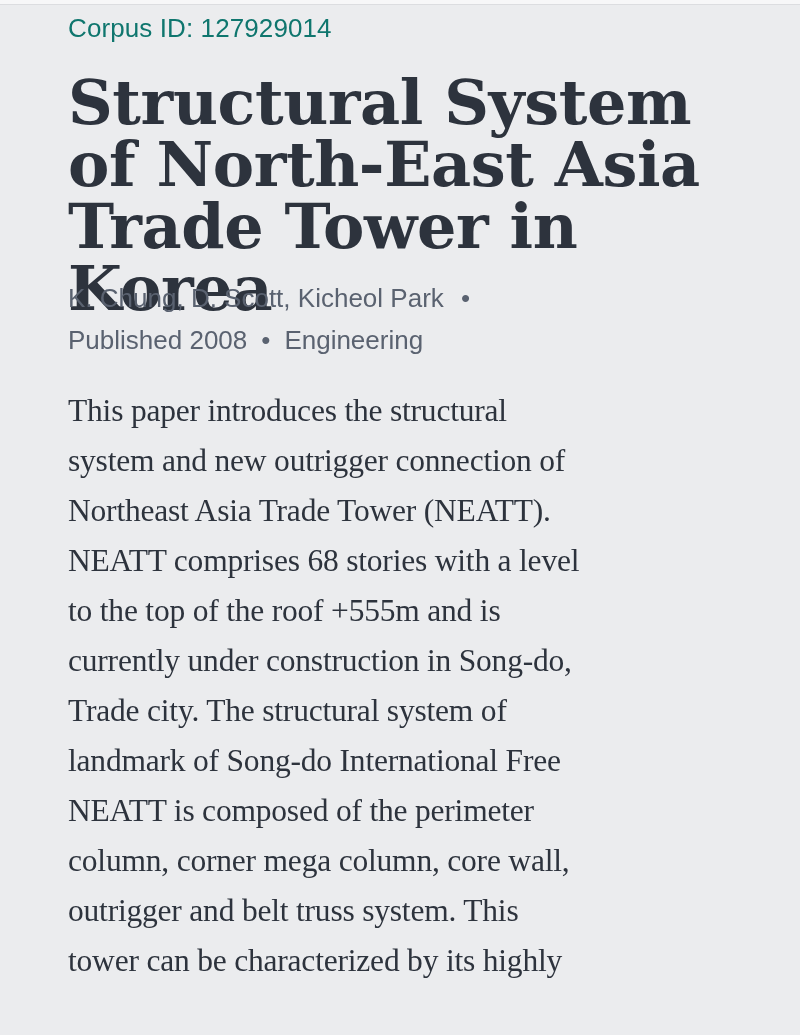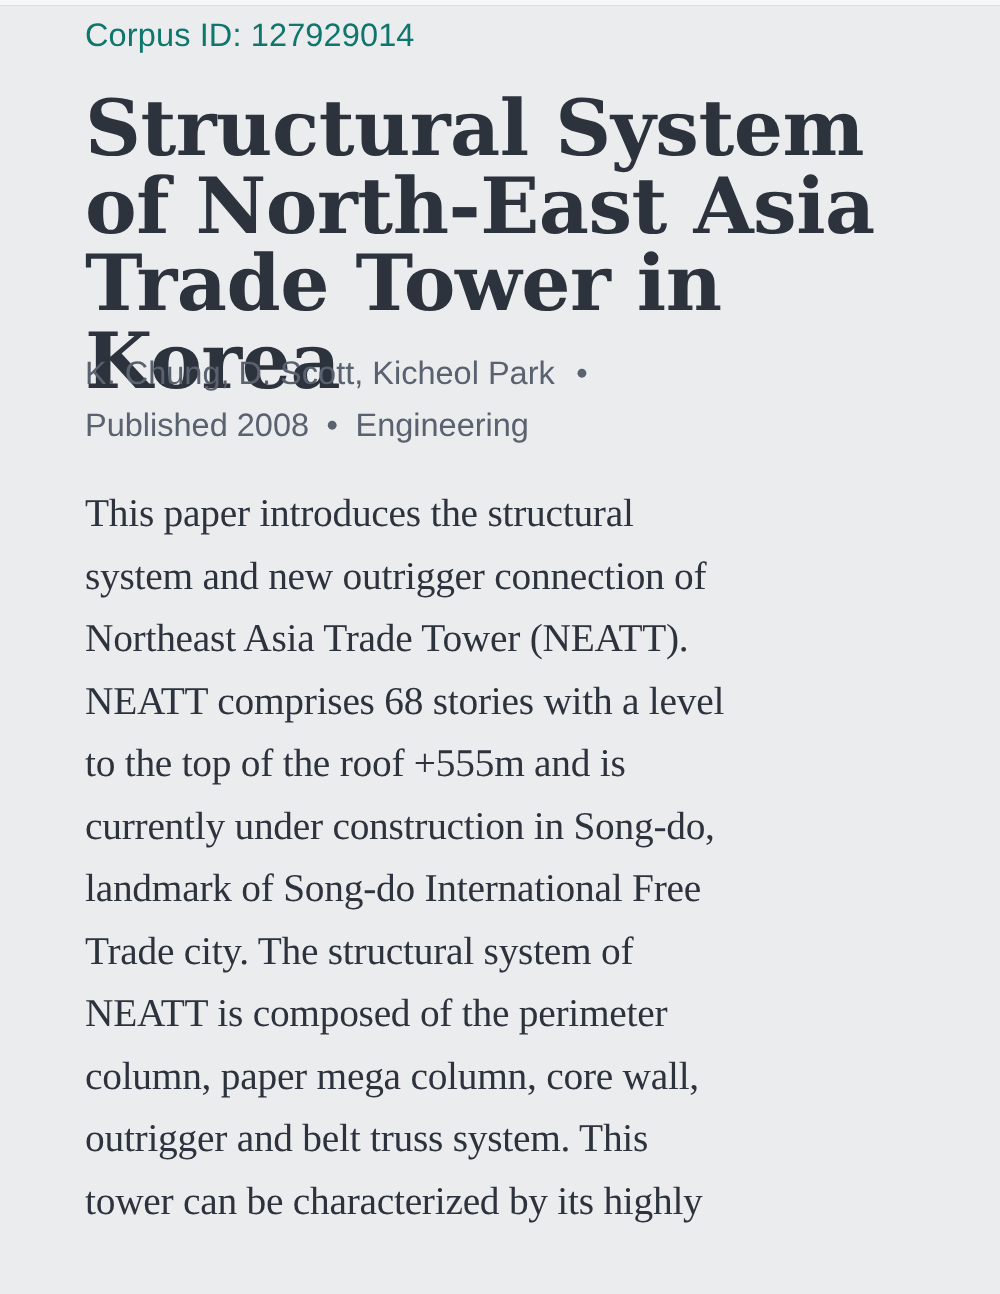--- a/index.html
+++ b/index.html
@@ -122,21 +122,21 @@
     <span>Published 2008</span><span class="sep">•</span><span>Engineering</span>
   </div>
 
   <p class="abstract">
     <span class="ln">This paper introduces the structural</span>
     <span class="ln">system and new outrigger connection of</span>
     <span class="ln">Northeast Asia Trade Tower (NEATT).</span>
     <span class="ln">NEATT comprises 68 stories with a level</span>
     <span class="ln">to the top of the roof +555m and is</span>
     <span class="ln">currently under construction in Song-do,</span>
+    <span class="ln">Trade city. The structural system of</span>
     <span class="ln">landmark of Song-do International Free</span>
-    <span class="ln">Trade city. The structural system of</span>
     <span class="ln">NEATT is composed of the perimeter</span>
-    <span class="ln">column, paper mega column, core wall,</span>
+    <span class="ln">column, corner mega column, core wall,</span>
     <span class="ln">outrigger and belt truss system. This</span>
     <span class="ln">tower can be characterized by its highly</span>
   </p>
 
 </main>
 
 </body></html>

